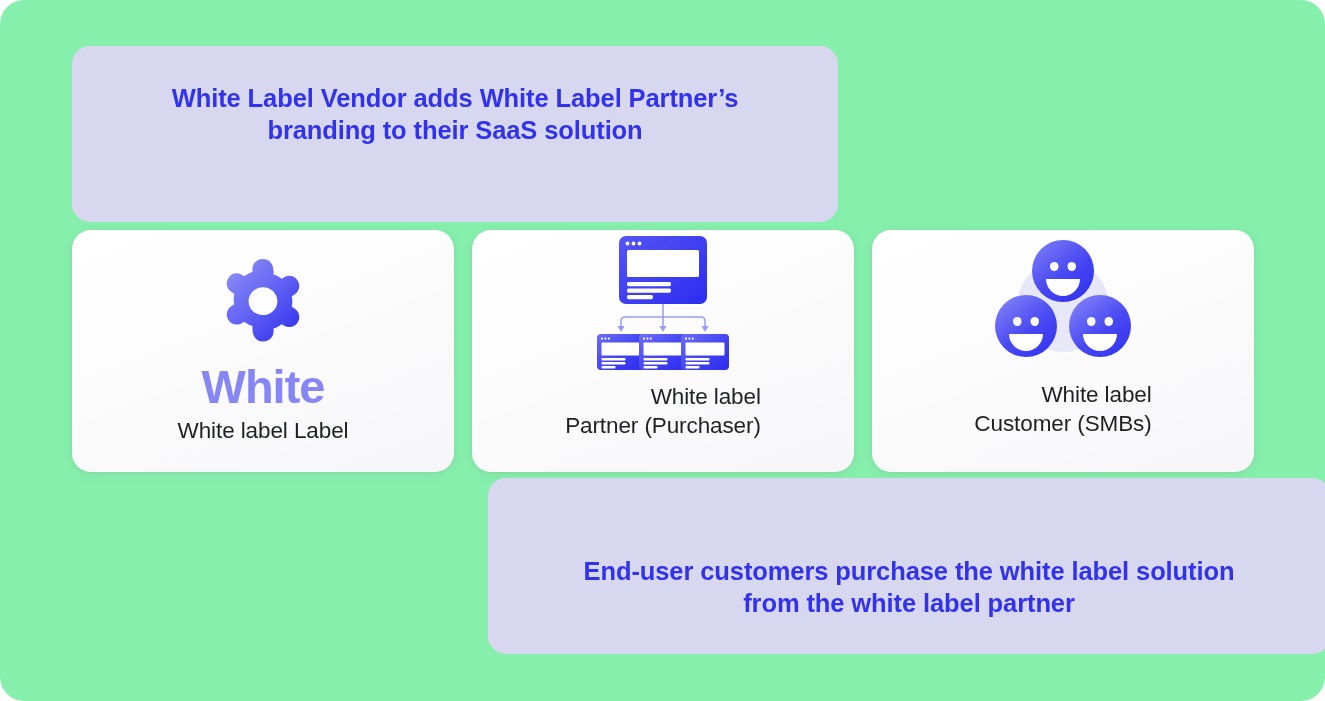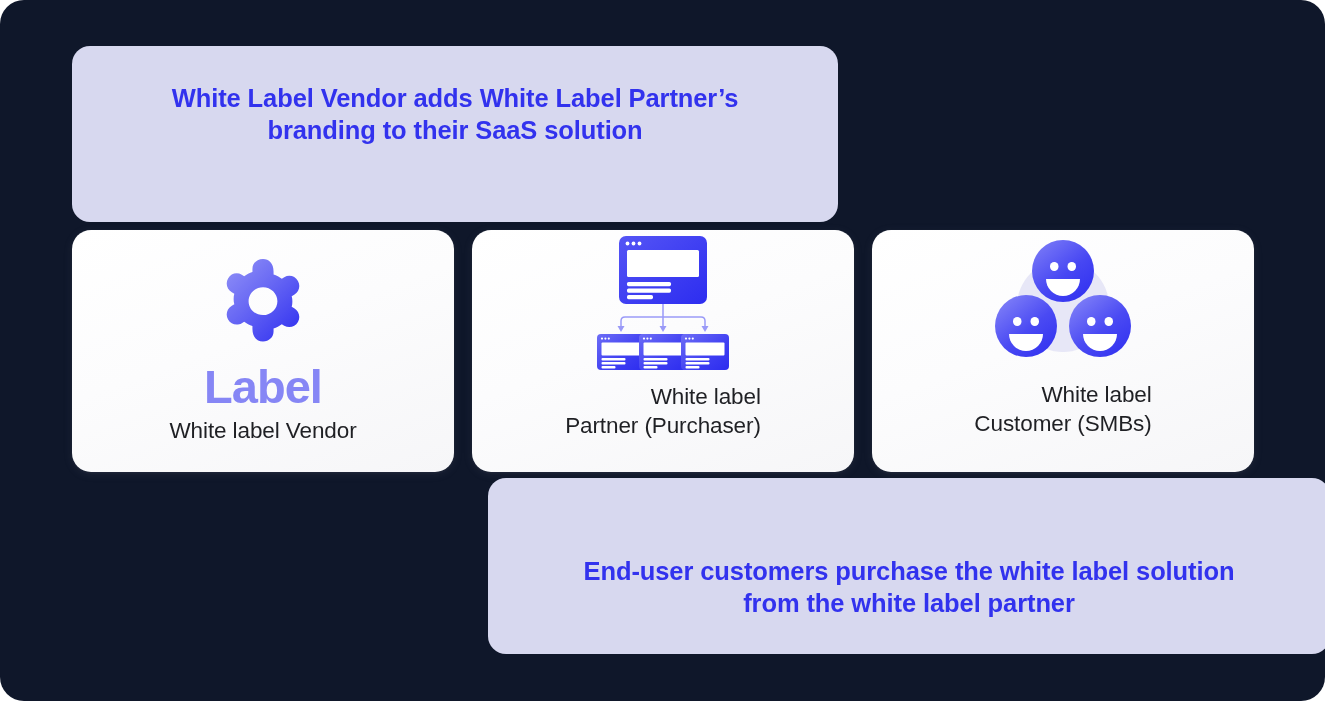--- a/index.html
+++ b/index.html
@@ -11,21 +11,21 @@
     width: 1325px;
     height: 701px;
     font-family: "Liberation Sans", sans-serif;
     overflow: hidden;
   }
 
   #frame {
     position: relative;
     width: 1325px;
     height: 701px;
-    background: #0f172a;
+    background: #86efac;
     border-radius: 24px;
     overflow: hidden;
     box-sizing: border-box;
   }
 
   
   .banner {
     position: absolute;
     background: #d7d8ef;
     border-radius: 18px;
@@ -142,22 +142,22 @@
             c5.1 3 11.4 1.3 14.3-3.8 2.9-5.1 1.2-11.5-3.9-14.4l-2.6-1.5
             c.5-1.7.7-3.6.7-5.5 0-1.9-.2-3.8-.7-5.5l2.6-1.5
             c5.1-2.9 6.8-9.3 3.9-14.4-2.9-5.1-9.2-6.8-14.3-3.8l-2.5 1.5
             c-2.6-1.9-5.5-3.4-8.6-4.4v-3.2
             C61 6.5 56.2 2 50 2z
             M50 31.5c-8.3 0-15 6.5-15 14.5s6.7 14.5 15 14.5 15-6.5 15-14.5-6.7-14.5-15-14.5z
           "></path>
         </svg>
       </span>
     </div>
-    <div class="saas-word">Label</div>
-    <div class="card-label">White label Vendor</div>
+    <div class="saas-word">White</div>
+    <div class="card-label">White label Label</div>
   </div>
 
   <div class="card" id="card-partner">
     <div class="icon-area">
       <span>
         <svg width="152" height="140" viewBox="0 0 152 140" xmlns="http://www.w3.org/2000/svg">
           <defs>
             <linearGradient id="gradWin" x1="0%" y1="0%" x2="100%" y2="100%">
               <stop offset="0%" stop-color="#5555f5"></stop>
               <stop offset="55%" stop-color="#3e3ef2"></stop>

